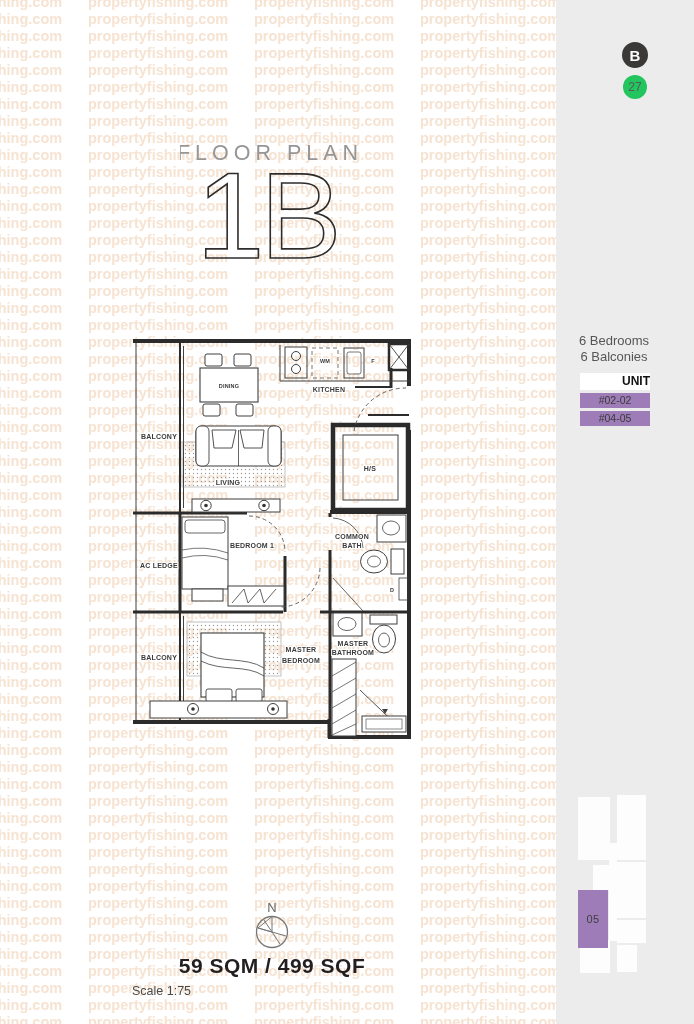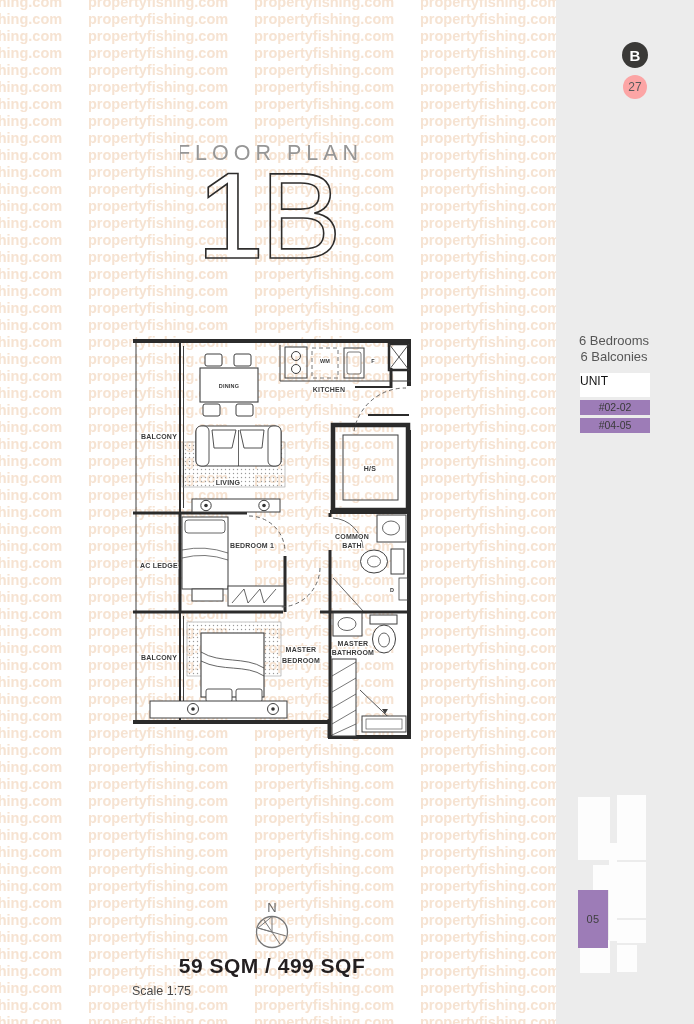--- a/index.html
+++ b/index.html
@@ -12,31 +12,31 @@
   .wm-row{position:absolute;left:-78px;white-space:nowrap;
     font:600 14.5px "Liberation Sans",sans-serif;color:var(--wm,#f6e3d2);}
   .wm-row span{display:inline-block;width:166px;}
   
   #side-panel{position:absolute;top:0;right:0;width:138px;height:1024px;
     background:var(--gray,#ececec);z-index:2;}
   .circle{position:absolute;border-radius:50%;display:flex;align-items:center;
     justify-content:center;z-index:3;}
   #brand-logo{left:622px;top:42px;width:26px;height:26px;background:#3a3937;
     color:#fff;font-weight:bold;font-size:15px;}
-  #page-badge{left:623px;top:75px;width:24px;height:24px;background:#fca5a5;
+  #page-badge{left:623px;top:75px;width:24px;height:24px;background:#22c55e;
     color:#58595b;font-size:12px;}
   
   #header-svg{position:absolute;left:180px;top:125px;z-index:3;}
   
   #unit-info{position:absolute;left:556px;top:333px;width:116px;z-index:3;
     text-align:center;color:#565656;font-size:13px;line-height:16px;}
   #unit-table{position:absolute;left:580px;top:373px;width:70px;z-index:3;
     font-family:"Liberation Sans",sans-serif;}
-  #unit-table .hdr{background:#ffffff;height:24px;line-height:17px;text-align:left;
-    font-weight:normal;font-size:12px;color:#111;}
+  #unit-table .hdr{background:#ffffff;height:17px;line-height:17px;text-align:right;
+    font-weight:bold;font-size:12px;color:#111;}
   #unit-table .row{background:var(--purple,#9d7cb7);height:15px;line-height:15px;
     margin-top:3px;text-align:center;font-size:10.5px;color:#3a3a3a;}
   
   #plan-svg{position:absolute;left:125px;top:330px;z-index:3;}
   .plan-label{font:bold 7px "Liberation Sans",sans-serif;fill:#3a3a3a;
     text-anchor:middle;letter-spacing:.2px;paint-order:stroke;stroke:#ffffff;
     stroke-width:2px;}
   .plan-label.sm{font-size:5.5px;}
   .walls{stroke:var(--wall,#2b2b2b);fill:none;}
   .furn{stroke:#3f3f3f;fill:none;}

